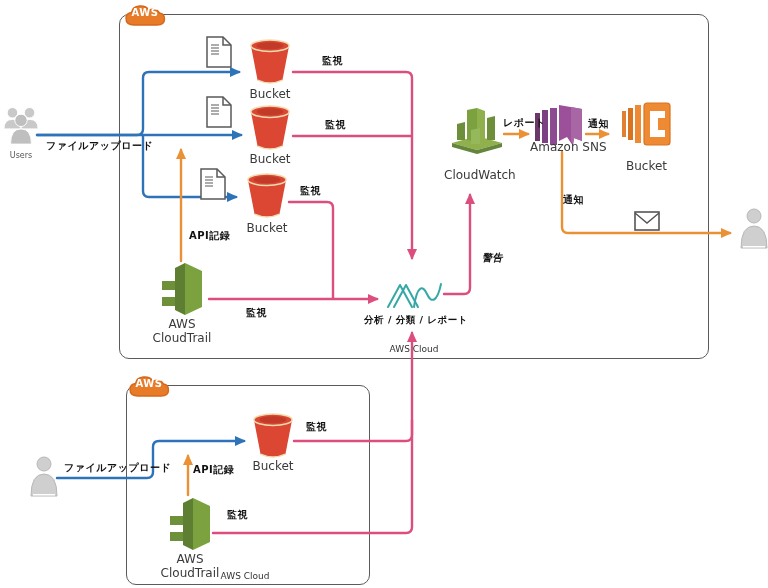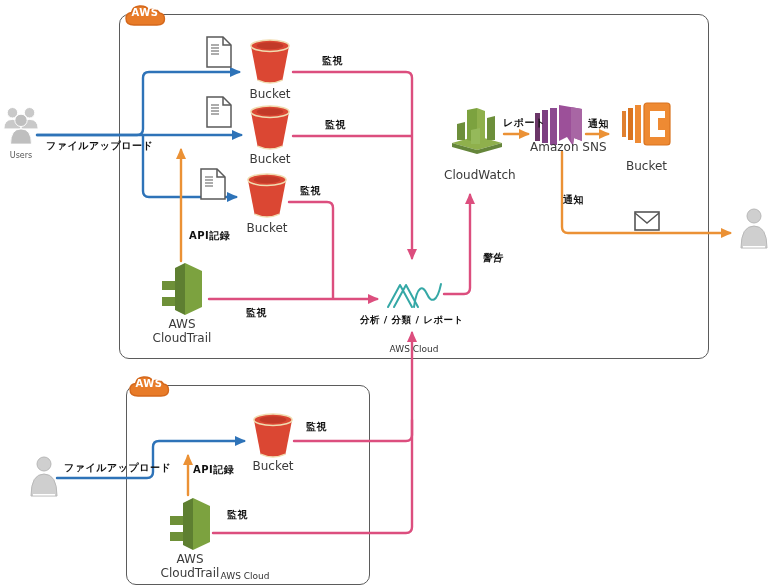--- a/index.html
+++ b/index.html
@@ -172,21 +172,21 @@
 
   <div class="abs" style="left:386px;top:280px;">
     <svg width="58" height="30" viewBox="0 0 58 30">
       <g fill="none" stroke="#35A8A6" stroke-width="2" stroke-linecap="round" stroke-linejoin="round">
         <path d="M2,27 L14,5 L26,27"></path>
         <path d="M8,27 L20,5 L32,27"></path>
         <path d="M28,27 C31,5 37,5 41,14 C45,23 51,23 55,4"></path>
       </g>
     </svg>
   </div>
-  <div class="edge-label" style="left:360px;top:314px;width:112px;font-size:9.5px;">分析 / 分類 / レポート</div>
+  <div class="edge-label" style="left:360px;top:314px;width:112px;text-align:center;font-size:9.5px;">分析 / 分類 / レポート</div>
 
   <div class="abs" style="left:451px;top:100px;">
     <svg width="52" height="54" viewBox="0 0 52 54">
       <polygon points="1,43 26,50 51,43 26,36" fill="#8FB04C"></polygon>
       <polygon points="1,43 1,47 26,54 51,47 51,43 26,50" fill="#65863A"></polygon>
       <polygon points="6,24 14,22 14,40 6,40" fill="#6D8F3B"></polygon>
       <polygon points="16,10 26,8 26,42 16,40" fill="#7CA23F"></polygon>
       <polygon points="26,8 34,11 34,41 26,42" fill="#8FB04C"></polygon>
       <polygon points="36,18 44,16 44,40 36,40" fill="#6D8F3B"></polygon>
       <polygon points="20,30 29,28 29,44 20,44" fill="#95B95A"></polygon>

